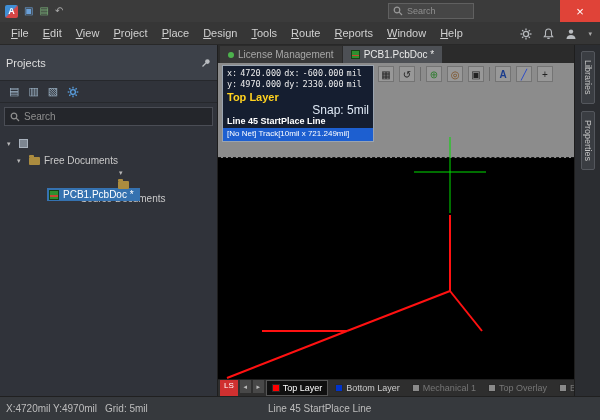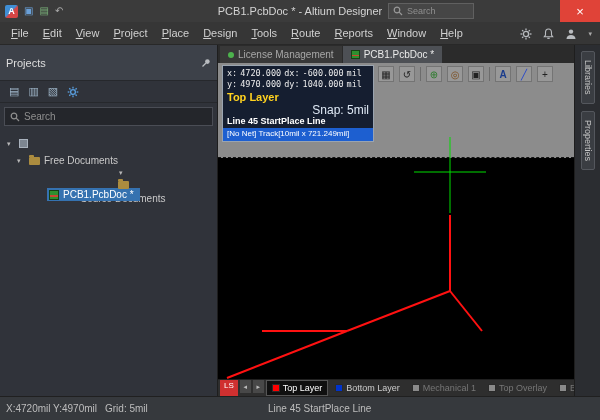--- a/index.html
+++ b/index.html
@@ -90,21 +90,20 @@
 </head>
 <body>
 
 <div class="titlebar">
   <div class="tb-left">
     <div class="logo">A</div>
     <span class="tb-icon" style="color:#6aa0d8">▣</span>
     <span class="tb-icon" style="color:#79b079">▤</span>
     <span class="tb-icon" style="color:#a8a8a8">↶</span>
   </div>
-  <div class="tb-title">PCB1.PcbDoc * - Altium Designer</div>
   <div class="tb-search">
     <svg width="10" height="10" viewBox="0 0 10 10">
       <circle cx="4" cy="4" r="2.8" fill="none" stroke="#999" stroke-width="1.2"></circle>
       <line x1="6.2" y1="6.2" x2="9" y2="9" stroke="#999" stroke-width="1.2"></line>
     </svg>
     <input type="text" placeholder="Search" style="">
   </div>
   <div class="tb-close">×</div>
 </div>
 
@@ -249,21 +248,21 @@
       <span class="hud-k">x:</span>
       <span class="hud-v">4720.000</span>
       <span class="hud-k">dx:</span>
       <span class="hud-v">-600.000</span>
       <span>mil</span>
     </div>
     <div class="hud-row">
       <span class="hud-k">y:</span>
       <span class="hud-v">4970.000</span>
       <span class="hud-k">dy:</span>
-      <span class="hud-v">1040.000</span>
+      <span class="hud-v">2330.000</span>
       <span>mil</span>
     </div>
     <div class="hud-layer">Top Layer</div>
     <div class="hud-snap">Snap: 5mil</div>
     <div class="hud-action">Line 45 StartPlace Line</div>
     <div class="hud-net">[No Net] Track[10mil x 721.249mil]</div>
   </div>
 
   <div class="layerbar">
     <span class="ls-btn">LS</span>

